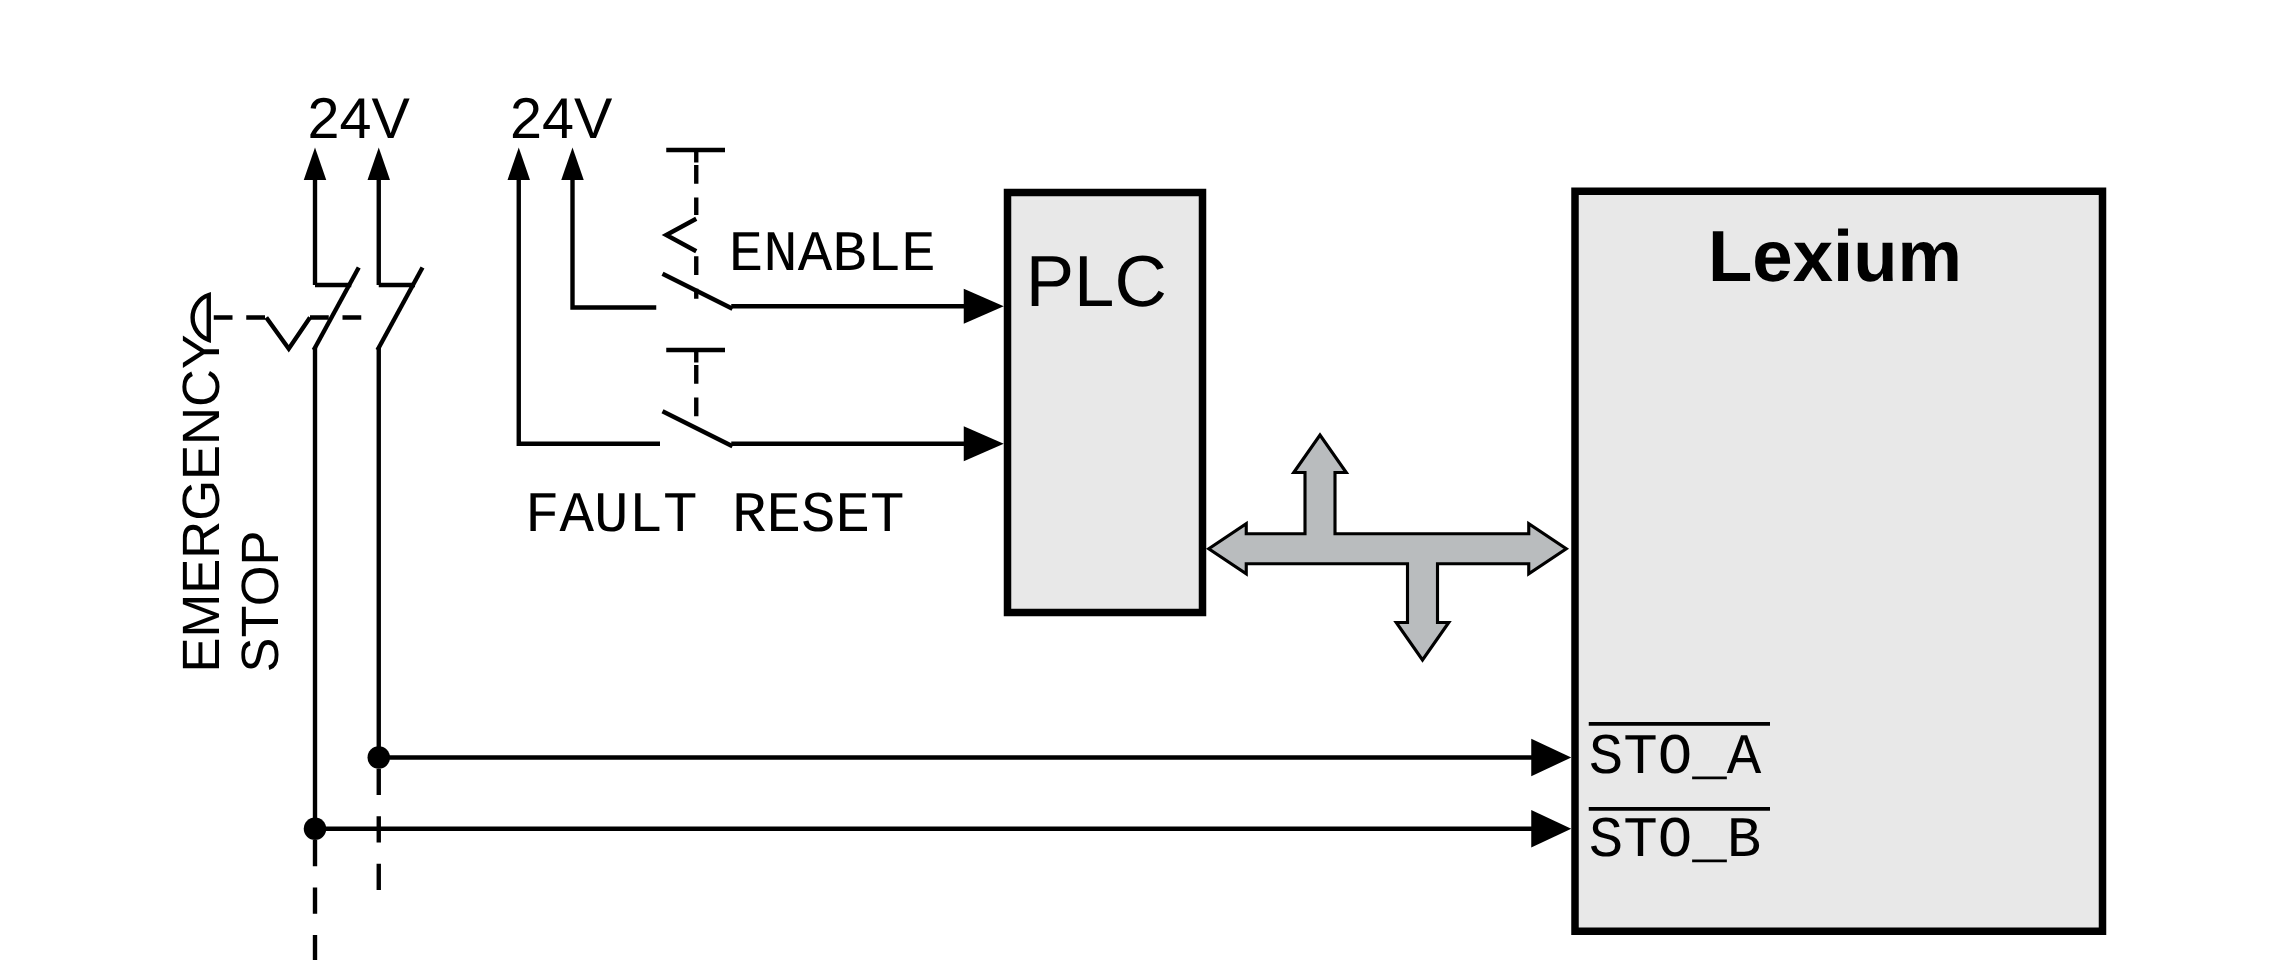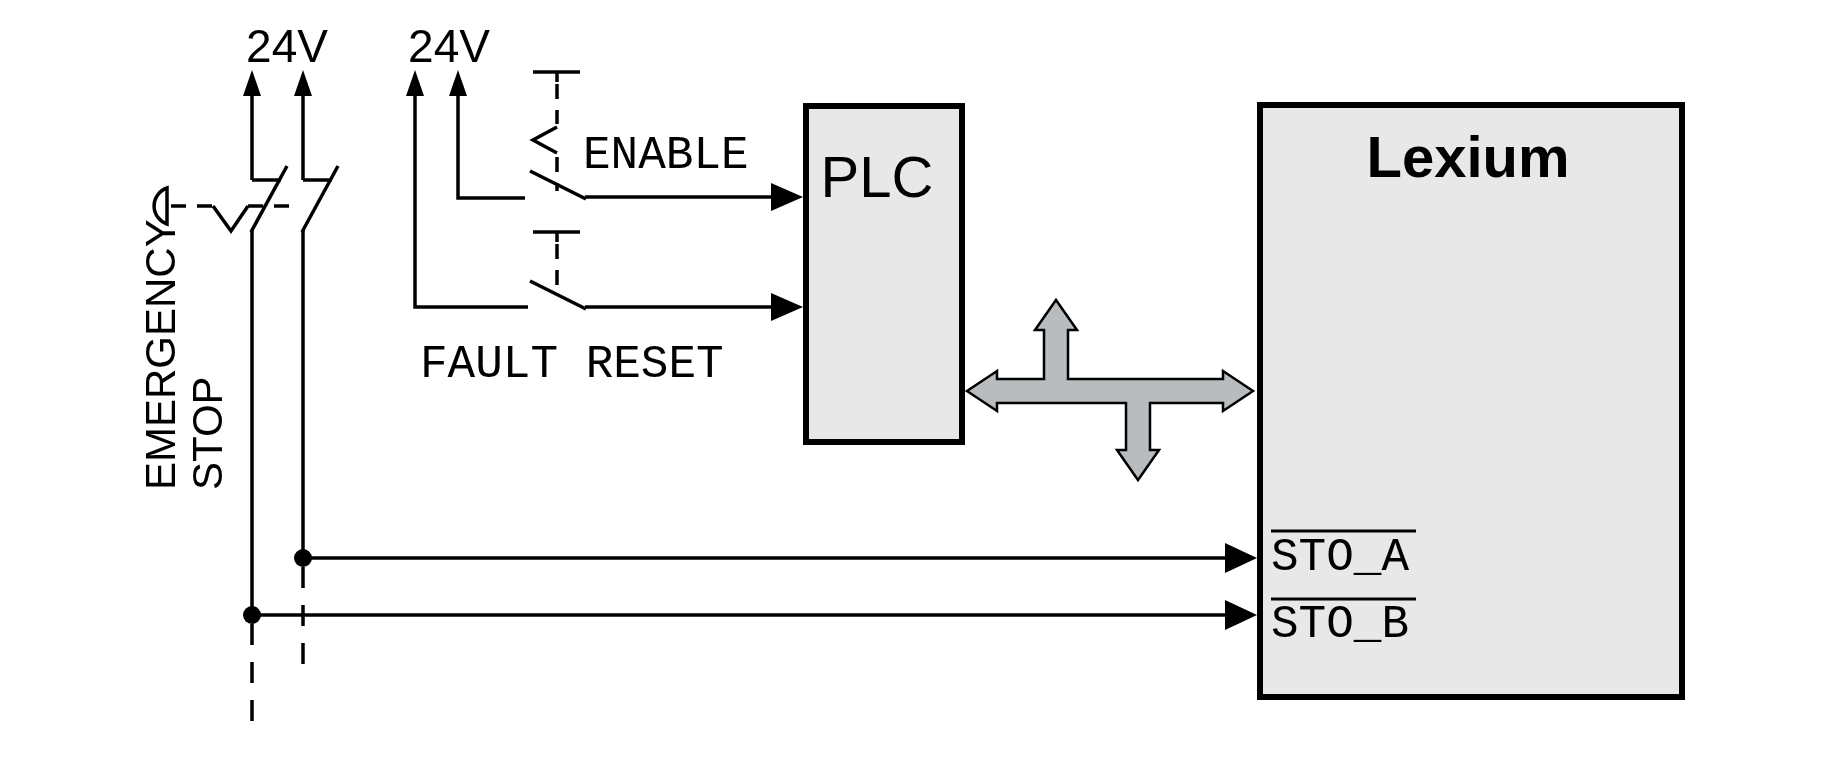--- a/index.html
+++ b/index.html
@@ -1,17 +1,17 @@
 <!DOCTYPE html>
 <html><head>
 <meta charset="utf-8">
 <style>
   html, body { margin: 0; padding: 0; }
   body { width: 1836px; height: 768px; overflow: hidden; background: #ffffff; }
-  .stage { position: relative; width: 1836px; height: 577px; }
+  .stage { position: relative; width: 1836px; height: 577px; margin-top: 48px; }
   svg { display: block; }
   .wire   { stroke: #000000; stroke-width: 3.5; fill: none; }
   .wire-thin { stroke: #000000; stroke-width: 3; fill: none; }
   .dashed { stroke: #000000; stroke-width: 3.5; fill: none; stroke-dasharray: 15 11; }
   .dashed-long { stroke: #000000; stroke-width: 3.5; fill: none; stroke-dasharray: 21 17; }
   .arrowhead { fill: #000000; stroke: none; }
   .dot { fill: #000000; stroke: none; }
   .sans { font-family: "Liberation Sans", sans-serif; fill: #000000; }
   .mono { font-family: "Liberation Mono", "DejaVu Sans Mono", monospace; fill: #000000; }
   .f24   { font-size: 46px; }

